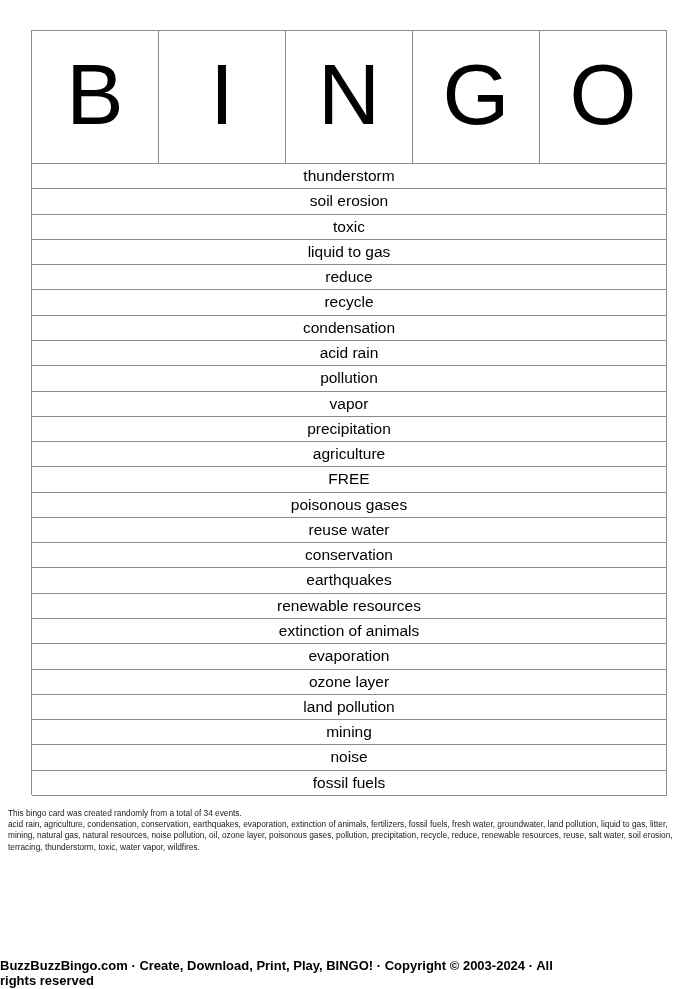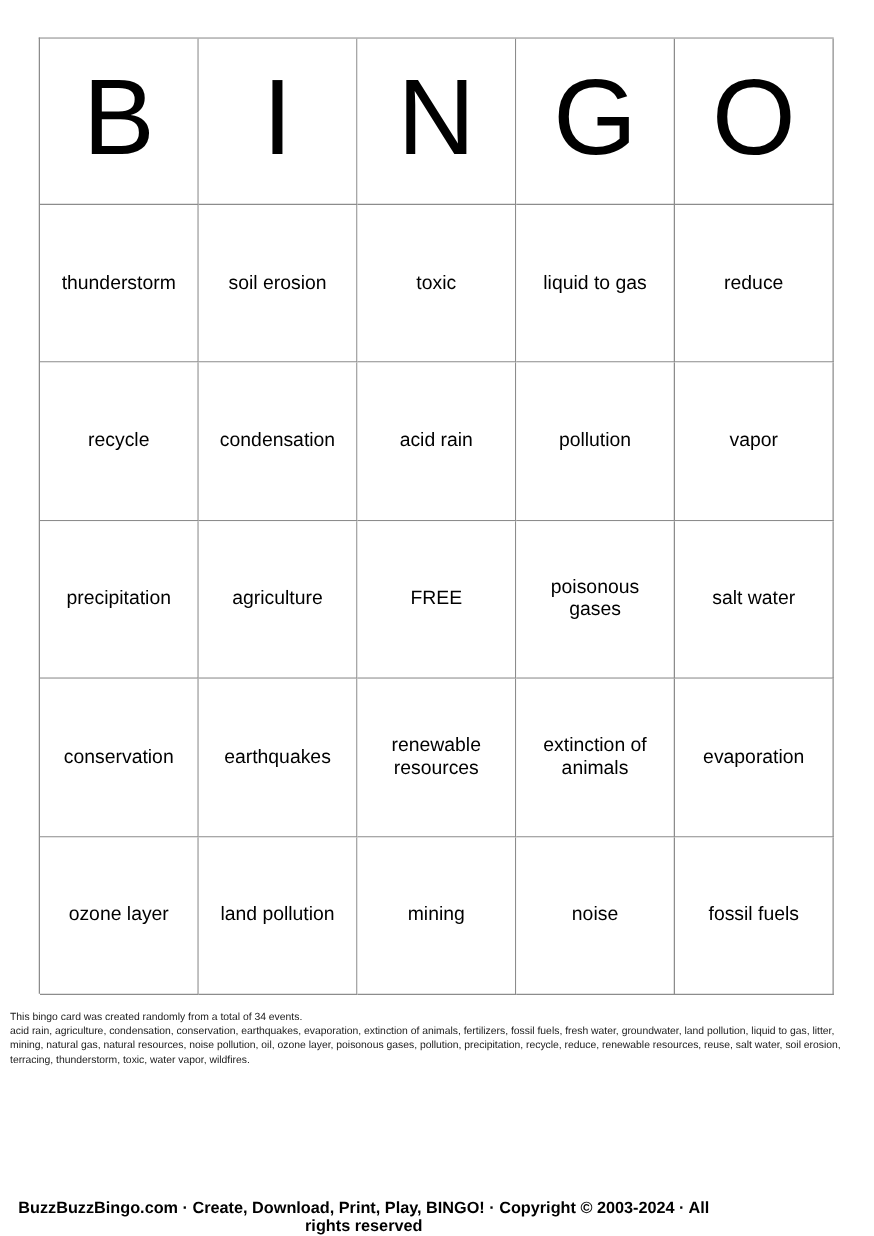--- a/index.html
+++ b/index.html
@@ -38,20 +38,21 @@
   .grid-row {
     display: flex;
     width: 100%;
   }
 
   .header-row {
     height: 133px;
   }
   .body-row {
     height: 126.4px;
+    flex-direction: column;
   }
 
   .cell {
     flex: 1 1 0;
     border-right: 1px solid #8c8c8c;
     border-bottom: 1px solid #8c8c8c;
     box-sizing: border-box;
     display: flex;
     align-items: center;
     justify-content: center;
@@ -100,21 +101,21 @@
     display: block;
     white-space: normal;
   }
 
   
   .footer {
     position: absolute;
     left: 0;
     top: 958px;
     width: 582px;
-    text-align: center;
+    text-align: left;
     font-size: 13px;
     font-weight: bold;
     color: #000000;
     letter-spacing: 0px;
   }
 </style>
 </head>
 <body>
 
 <div class="page">
@@ -182,21 +183,21 @@
       <div class="cell body-cell">
         <span class="cell-text">agriculture</span>
       </div>
       <div class="cell body-cell">
         <span class="cell-text">FREE</span>
       </div>
       <div class="cell body-cell">
         <span class="cell-text">poisonous gases</span>
       </div>
       <div class="cell body-cell">
-        <span class="cell-text">salt water</span>
+        <span class="cell-text">reuse water</span>
       </div>
     </div>
 
     <div class="grid-row body-row">
       <div class="cell body-cell">
         <span class="cell-text">conservation</span>
       </div>
       <div class="cell body-cell">
         <span class="cell-text">earthquakes</span>
       </div>

